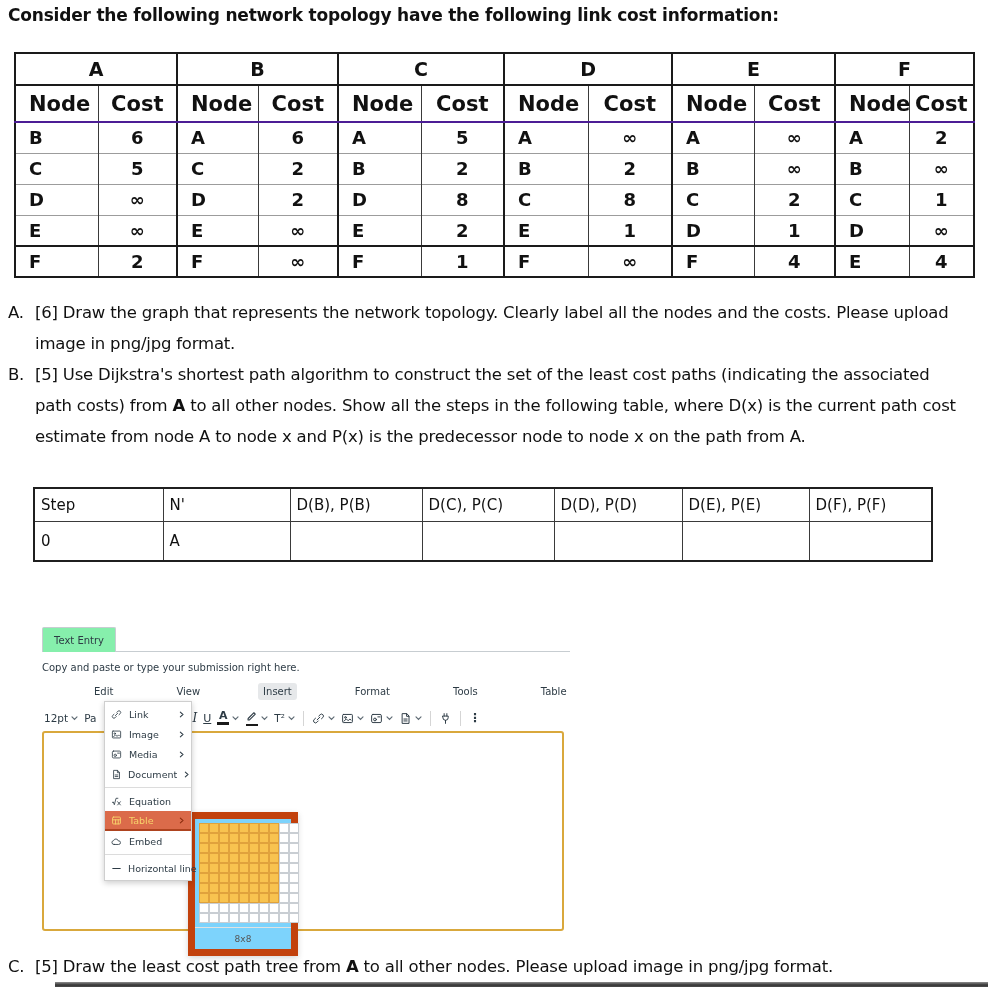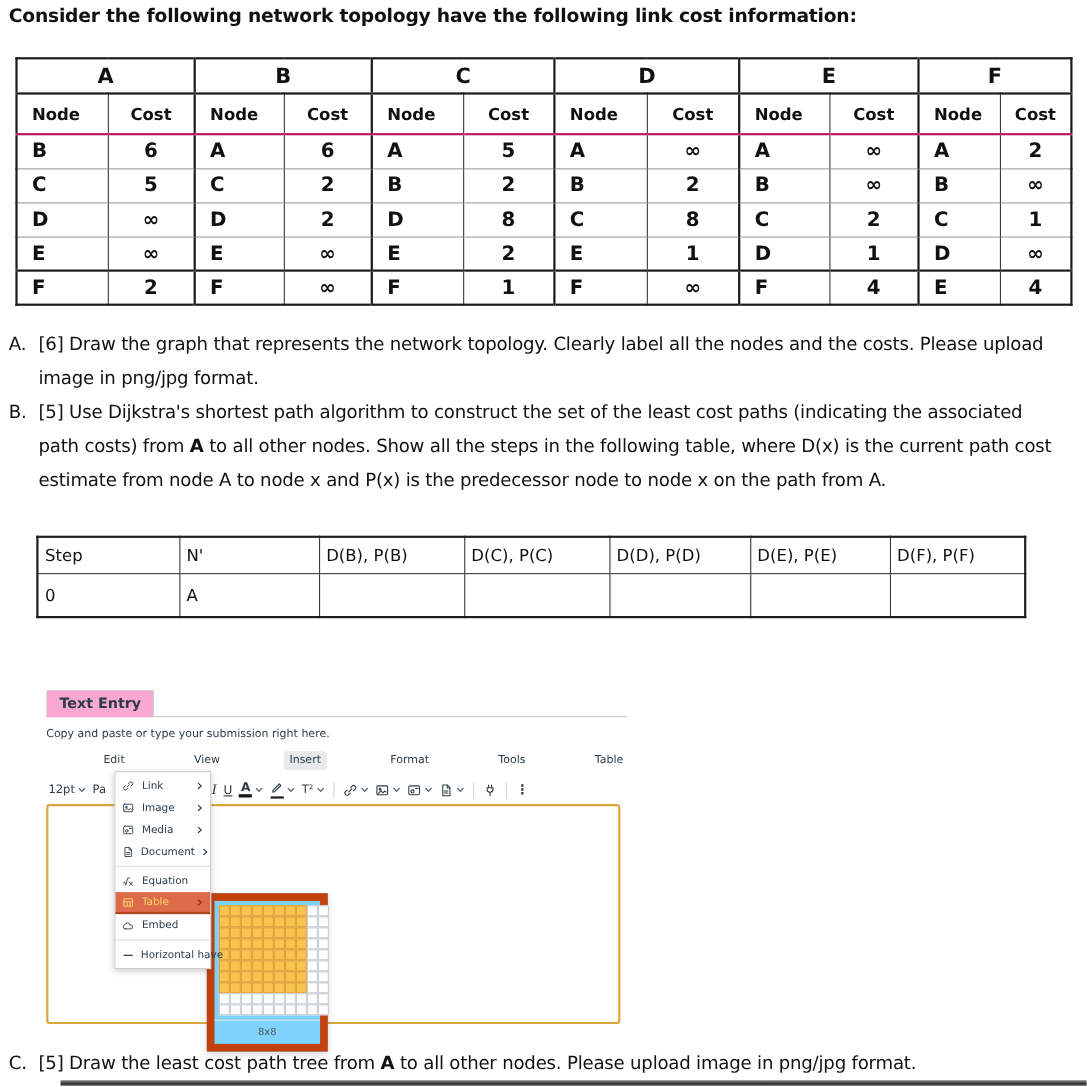--- a/index.html
+++ b/index.html
@@ -17,40 +17,40 @@
   .para{position:absolute;left:8px;width:956px;font-size:16.5px;font-weight:500;line-height:31px;letter-spacing:-.2px;}
   .p-label{position:absolute;left:0;top:0;}
   .p-body{display:block;padding-left:27px;}
   .node-bold{font-weight:800;}
   .instruction{position:absolute;left:32px;top:575px;font-size:16.5px;font-weight:700;letter-spacing:.2px;word-spacing:3px;}
 
   
   #cost-table{position:absolute;left:14px;top:52px;width:959px;border-collapse:collapse;table-layout:fixed;
               border:2px solid #1a1a1a;font-weight:600;}
   #cost-table th.sec{height:32px;font-size:19px;border-bottom:2px solid #1a1a1a;text-align:center;font-weight:600;}
-  #cost-table th.sub{height:37px;font-size:15px;border-bottom:2px solid #be185d;font-weight:600;}
+  #cost-table th.sub{height:37px;font-size:21px;border-bottom:2px solid #4c1d95;font-weight:600;}
   #cost-table th.sub.node{text-align:left;padding-left:13px;}
   #cost-table th.sub.cost{text-align:center;}
   #cost-table tbody td{height:31px;font-size:18px;border-top:1px solid #9c9c9c;}
   #cost-table tbody tr.last td{border-top:2px solid #1a1a1a;}
   #cost-table td.node{text-align:left;padding-left:13px;}
   #cost-table td.cost{text-align:center;}
   #cost-table .sec-start{border-left:2px solid #1a1a1a;}
   #cost-table .cost-col{border-left:1px solid #3a3a3a;}
 
   
   #dijkstra-table{position:absolute;left:33px;top:487px;width:898px;border-collapse:collapse;table-layout:fixed;
                   border:2px solid #1f1f1f;font-weight:400;}
   #dijkstra-table th{height:33px;font-size:15px;text-align:left;padding-left:6px;font-weight:400;border:1px solid #3a3a3a;}
   #dijkstra-table td{height:40px;font-size:15px;text-align:left;padding-left:6px;vertical-align:middle;border:1px solid #3a3a3a;}
 
   
   #editor{position:absolute;left:0;top:620px;width:988px;height:340px;color:var(--ui-text);}
   .tab{position:absolute;left:42px;top:7px;height:25px;padding:0 11px;display:flex;align-items:center;
-       font-size:13px;background:#f9a8d4;border:1px solid #C7CDD1;border-bottom:none;border-radius:2px 2px 0 0;z-index:2;font-weight:bold;}
+       font-size:10px;background:#86efac;border:1px solid #C7CDD1;border-bottom:none;border-radius:2px 2px 0 0;z-index:2;}
   .tabline{position:absolute;left:42px;top:31px;width:528px;height:1px;background:#C7CDD1;}
   .helper{position:absolute;left:42px;top:42px;font-size:10px;}
   .menubar{position:absolute;left:44px;top:61px;height:20px;display:flex;align-items:center;gap:8px;font-size:10px;}
   .mb-item{padding:3px 5px;border-radius:3px;margin-left:45px;}
   .mb-item.active{background:#E6E8EA;}
   .toolbar{position:absolute;left:44px;top:87px;height:22px;display:flex;align-items:center;gap:6px;font-size:10.5px;text-align:right;}
   .tb-btn{display:flex;align-items:center;gap:2px;}
   .tb-spacer{width:84px;}
   .tb-divider{width:1px;height:15px;background:#D5D5D5;margin:0 2px;}
   .tb-btn.italic{font-family:"DejaVu Serif",serif;font-style:italic;font-size:12px;}
@@ -482,21 +482,21 @@
           </span>
           <span class="mi-label">Embed</span>
         </div>
         <div class="menu-sep"></div>
         <div class="menu-item">
           <span class="mi-icon">
             <svg viewBox="0 0 24 24" fill="none" stroke="currentColor" stroke-linecap="round" stroke-linejoin="round" stroke-width="2.6">
               <path d="M4 12h16"></path>
             </svg>
           </span>
-          <span class="mi-label">Horizontal have</span>
+          <span class="mi-label">Horizontal line</span>
         </div>
       </div>
 
     <div class="picker-panel">
       <div class="picker-grid" id="picker-grid">
           <div class="pcell sel"></div>
           <div class="pcell sel"></div>
           <div class="pcell sel"></div>
           <div class="pcell sel"></div>
           <div class="pcell sel"></div>

